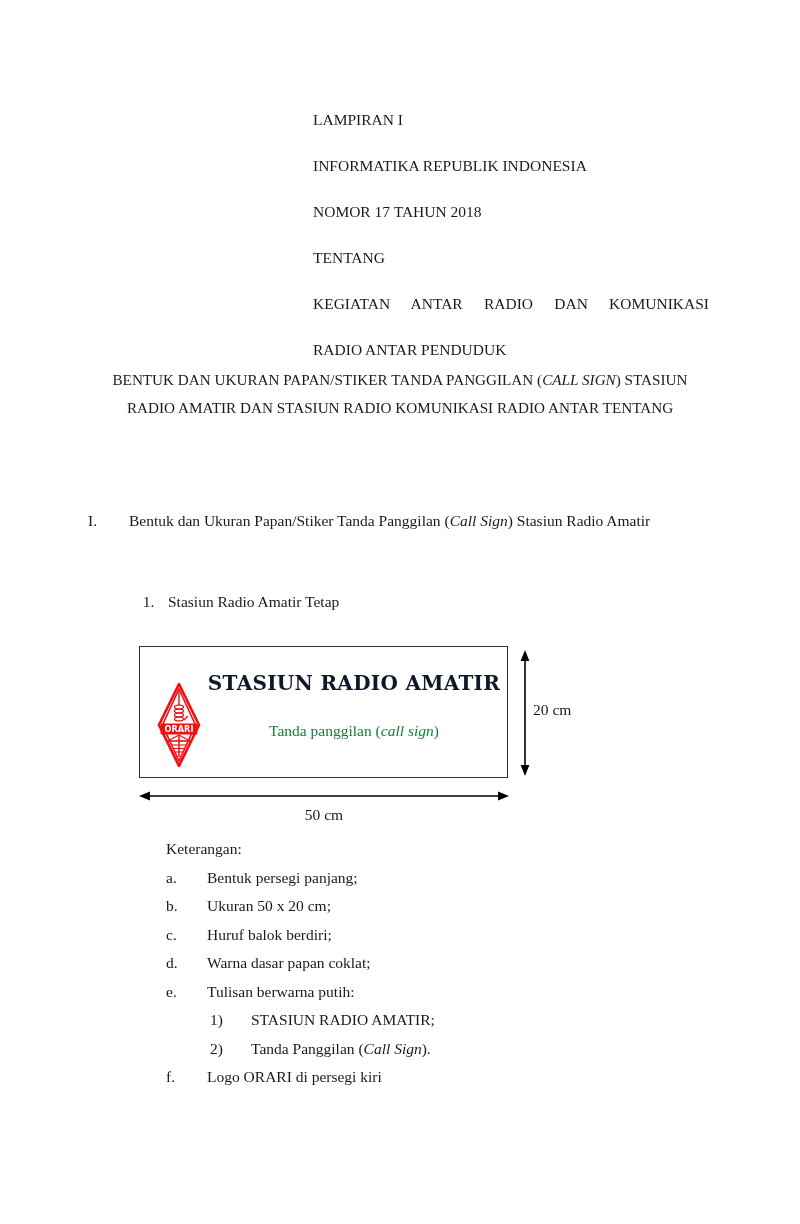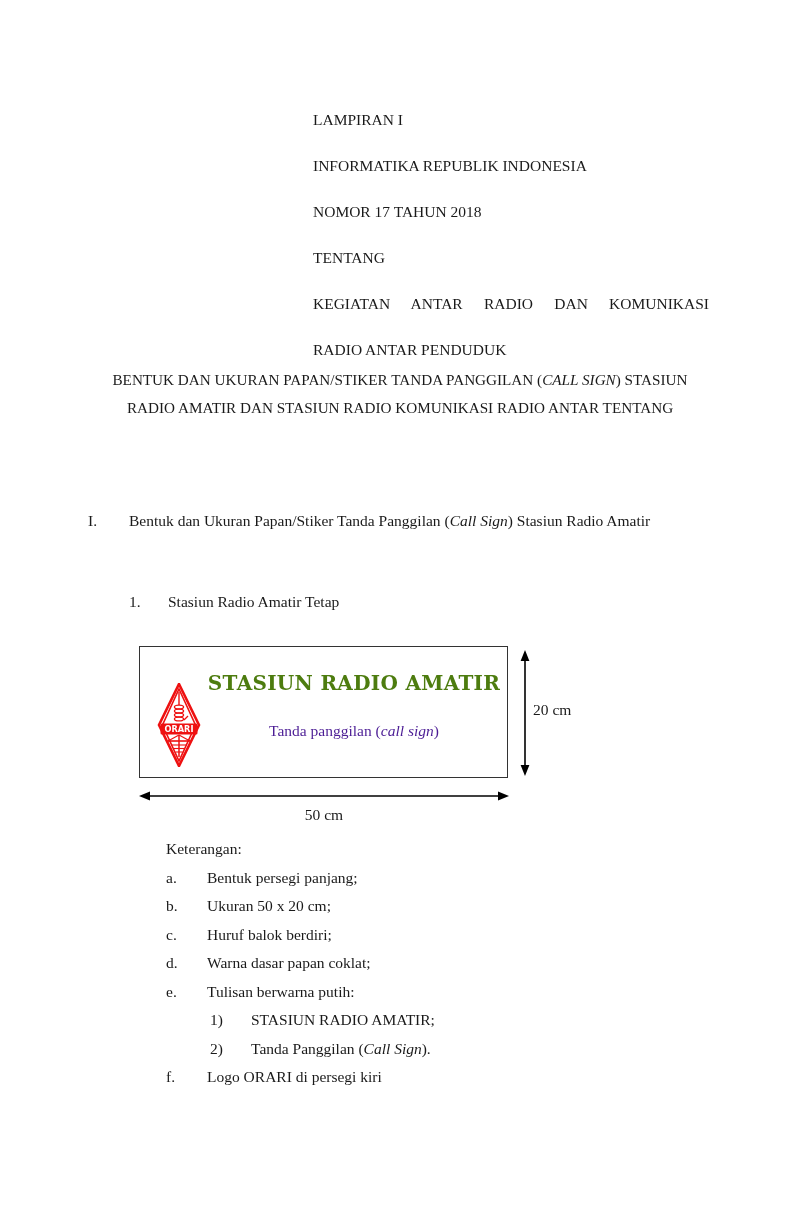--- a/index.html
+++ b/index.html
@@ -74,20 +74,21 @@
   }
   .section-roman .it { font-style: italic; }
 
   
   .sub-item {
     position: absolute;
     left: 129px;
     top: 587px;
     font-size: 15.5px;
     line-height: 29px;
+    text-align: center;
   }
   .sub-item .marker {
     display: inline-block;
     width: 39px;
   }
 
   
   .diagram {
     position: absolute;
     left: 139px;
@@ -112,31 +113,31 @@
   .sign-title {
     position: absolute;
     left: 64px;
     top: 24px;
     width: 300px;
     text-align: center;
     font-family: "DejaVu Serif", "Liberation Serif", serif;
     font-weight: bold;
     font-size: 20px;
     letter-spacing: 0.3px;
-    color: #4d7c0f;
+    color: #0f172a;
     white-space: nowrap;
   }
   .sign-sub {
     position: absolute;
     left: 64px;
     top: 75px;
     width: 300px;
     text-align: center;
     font-size: 15.5px;
-    color: #4c1d95;
+    color: #15803d;
     white-space: nowrap;
   }
   .sign-sub .it { font-style: italic; }
 
   .orari-logo {
     position: absolute;
     left: 17px;
     top: 36px;
     width: 44px;
     height: 84px;

